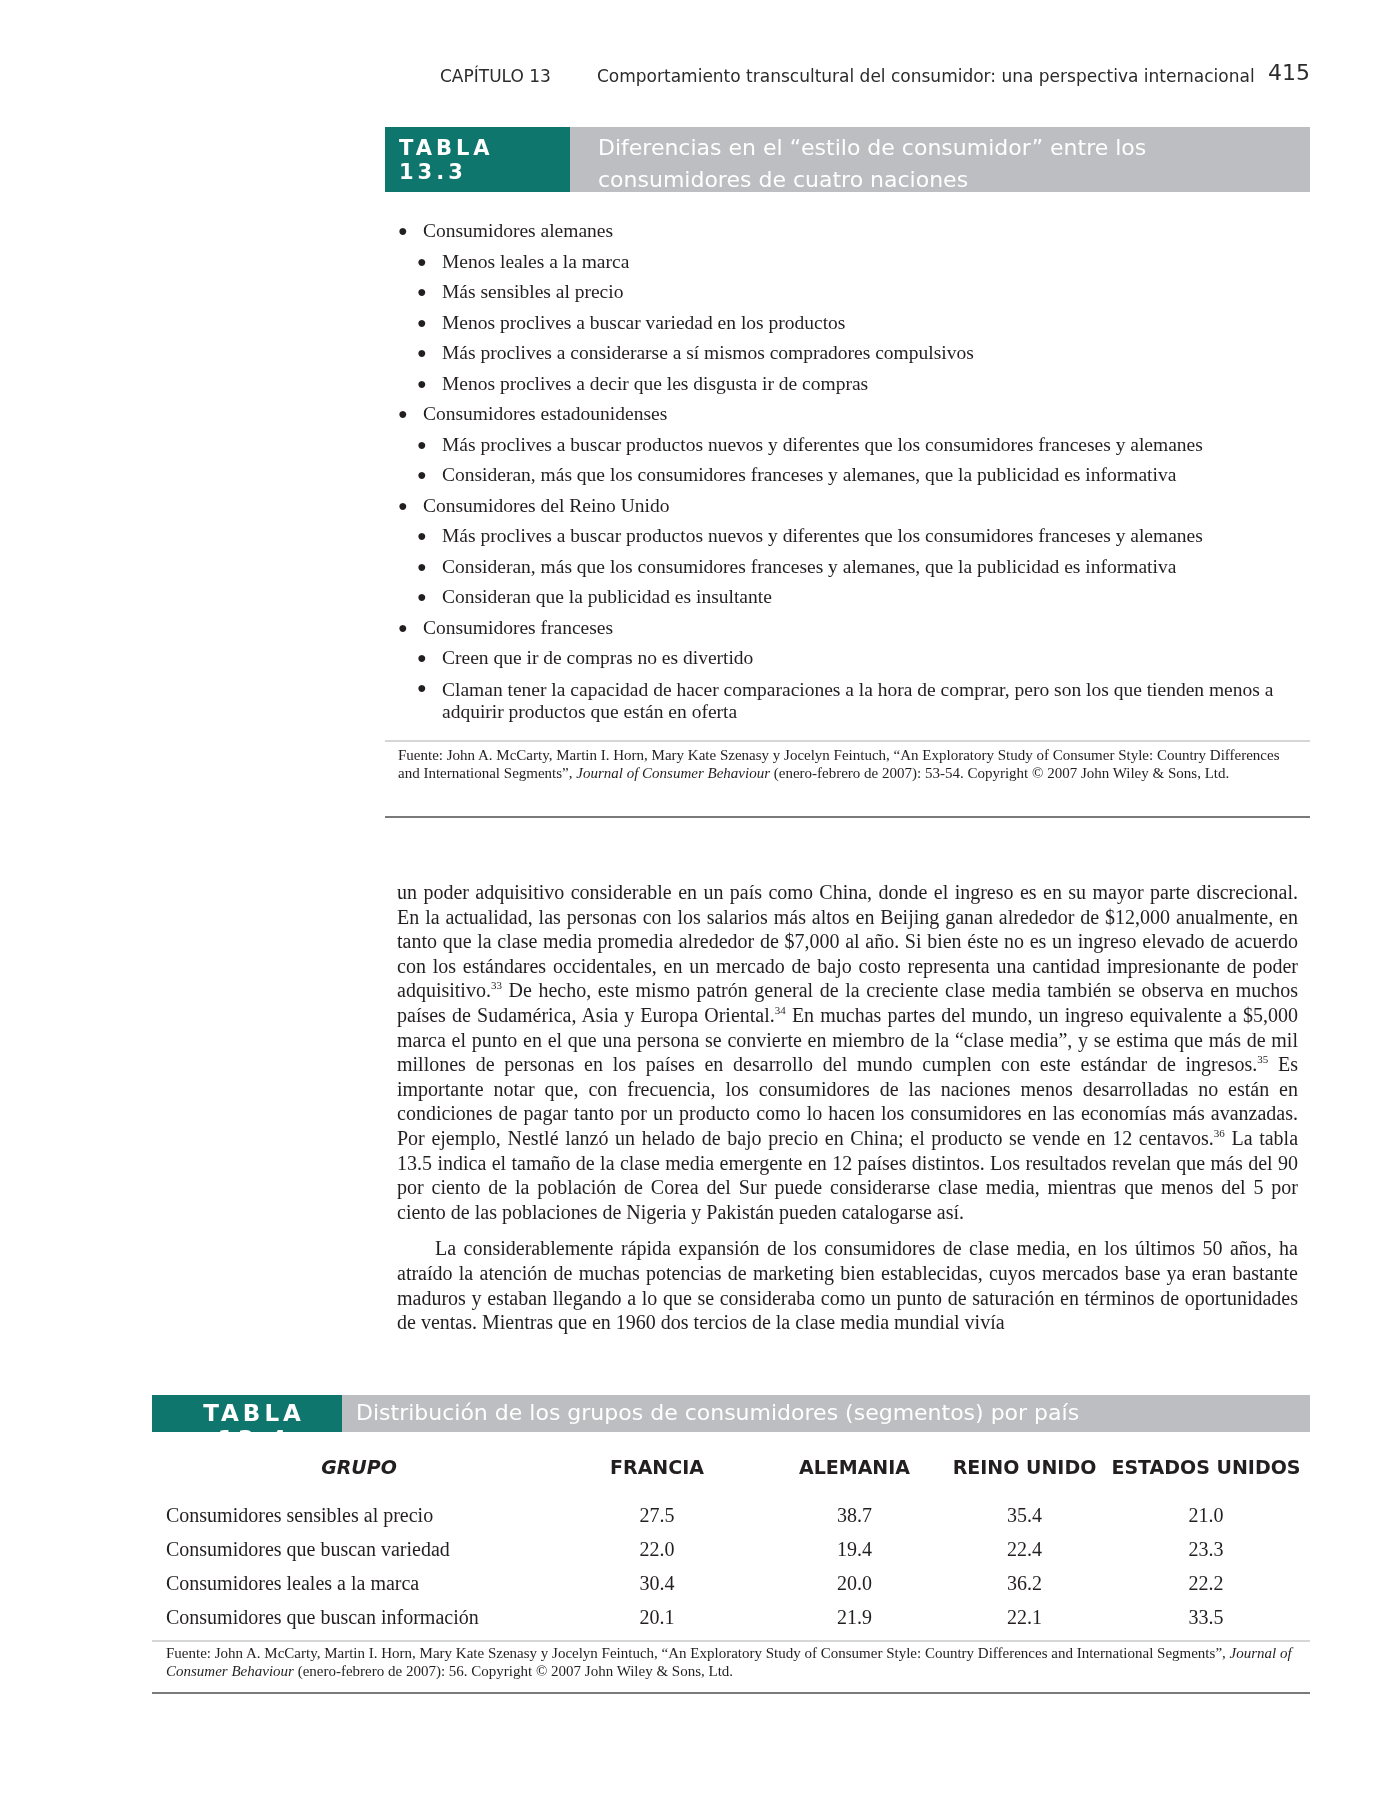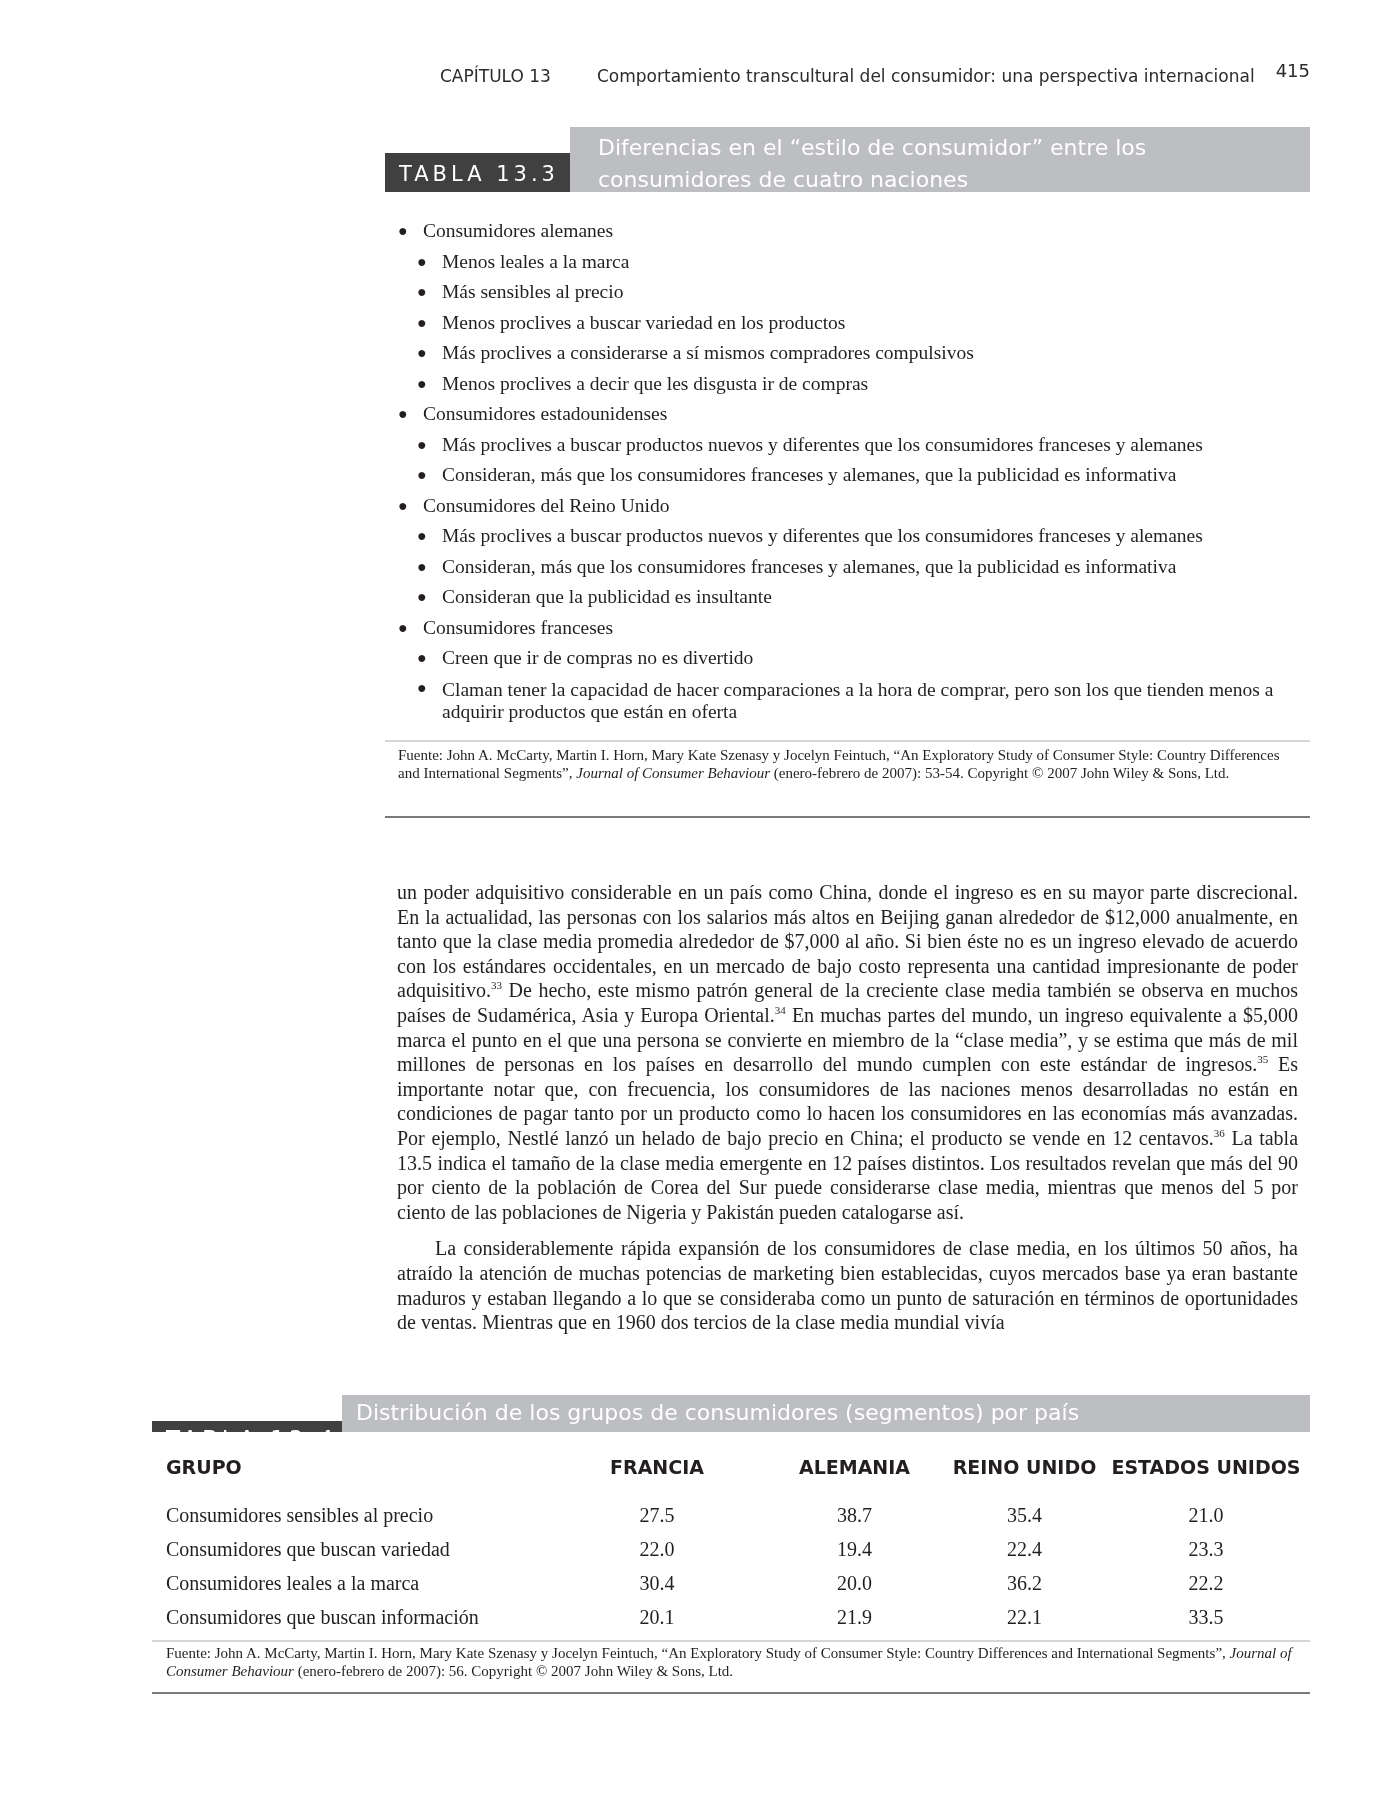--- a/index.html
+++ b/index.html
@@ -3,25 +3,25 @@
 <meta charset="utf-8">
 <style>
   html, body { margin: 0; padding: 0; background: #ffffff; }
   body { width: 1400px; height: 1800px; position: relative; overflow: hidden; color: #231f20; }
   .sans { font-family: "DejaVu Sans", "Liberation Sans", sans-serif; }
   .serif { font-family: "Liberation Serif", "DejaVu Serif", serif; }
 
   .running-head { position: absolute; top: 58px; left: 440px; width: 870px; height: 30px; font-size: 17px; color: #2b2b2b; }
   .running-head .chap { position: absolute; left: 0; top: 8px; }
   .running-head .title { position: absolute; left: 157px; top: 8px; }
-  .running-head .page { position: absolute; right: 0; top: 2px; font-size: 18px; }
+  .running-head .page { position: absolute; right: 0; top: 2px; font-size: 22px; }
 
   
   .tbar { position: absolute; display: flex; color: #ffffff; }
-  .tbar .tlabel { background: #404040; letter-spacing: 4px; font-weight: normal; display: flex; align-items: flex-start; margin-top: 26px; }
+  .tbar .tlabel { background: #0f766e; letter-spacing: 4px; font-weight: bold; display: flex; align-items: flex-start; }
   .tbar .ttitle { background: #bdbec1; flex: 1; }
 
   #t133 { left: 385px; top: 127px; width: 925px; height: 65px; }
   #t133 .tlabel { width: 185px; font-size: 21px; padding: 9px 0 0 14px; box-sizing: border-box; }
   #t133 .ttitle { font-size: 22px; line-height: 32px; padding: 5px 10px 0 28px; }
 
   .bullets { position: absolute; left: 395px; top: 216px; width: 915px; font-size: 19.5px; line-height: 30.5px; margin: 0; padding: 0; list-style: none; }
   .bullets li { position: relative; }
   .bullets .lvl1 { padding-left: 28px; }
   .bullets .lvl2 { padding-left: 47px; }
@@ -41,21 +41,21 @@
   .body-text p { margin: 12px; }
   .body-text p.indent { text-indent: 38px; }
   .body-text sup { font-size: 11px; line-height: 0; }
 
   #t134 { left: 152px; top: 1395px; width: 1158px; height: 37px; }
   #t134 .tlabel { width: 190px; font-size: 23px; padding: 5px 0 0 14px; box-sizing: border-box; text-align: center; }
   #t134 .ttitle { font-size: 22px; padding: 5px 12px 0 14px; }
 
   .data-table { position: absolute; left: 152px; top: 1450px; width: 1158px; border-collapse: collapse; }
   .data-table th { font-size: 19px; font-weight: bold; text-align: center; height: 34px; padding: 0; color: #231f20; }
-  .data-table th.grp { text-align: left; padding-left: 14px; }
+  .data-table th.grp { text-align: center; padding-left: 14px; font-style: italic; }
   .data-table td { font-size: 20px; height: 34px; padding: 0; text-align: center; }
   .data-table td.grp { text-align: left; padding-left: 14px; }
   .data-table tr.spacer td { height: 14px; }
 </style>
 </head>
 <body>
 
 <div class="running-head sans">
   <span class="chap">CAPÍTULO 13</span>
   <span class="title">Comportamiento transcultural del consumidor: una perspectiva internacional</span>

